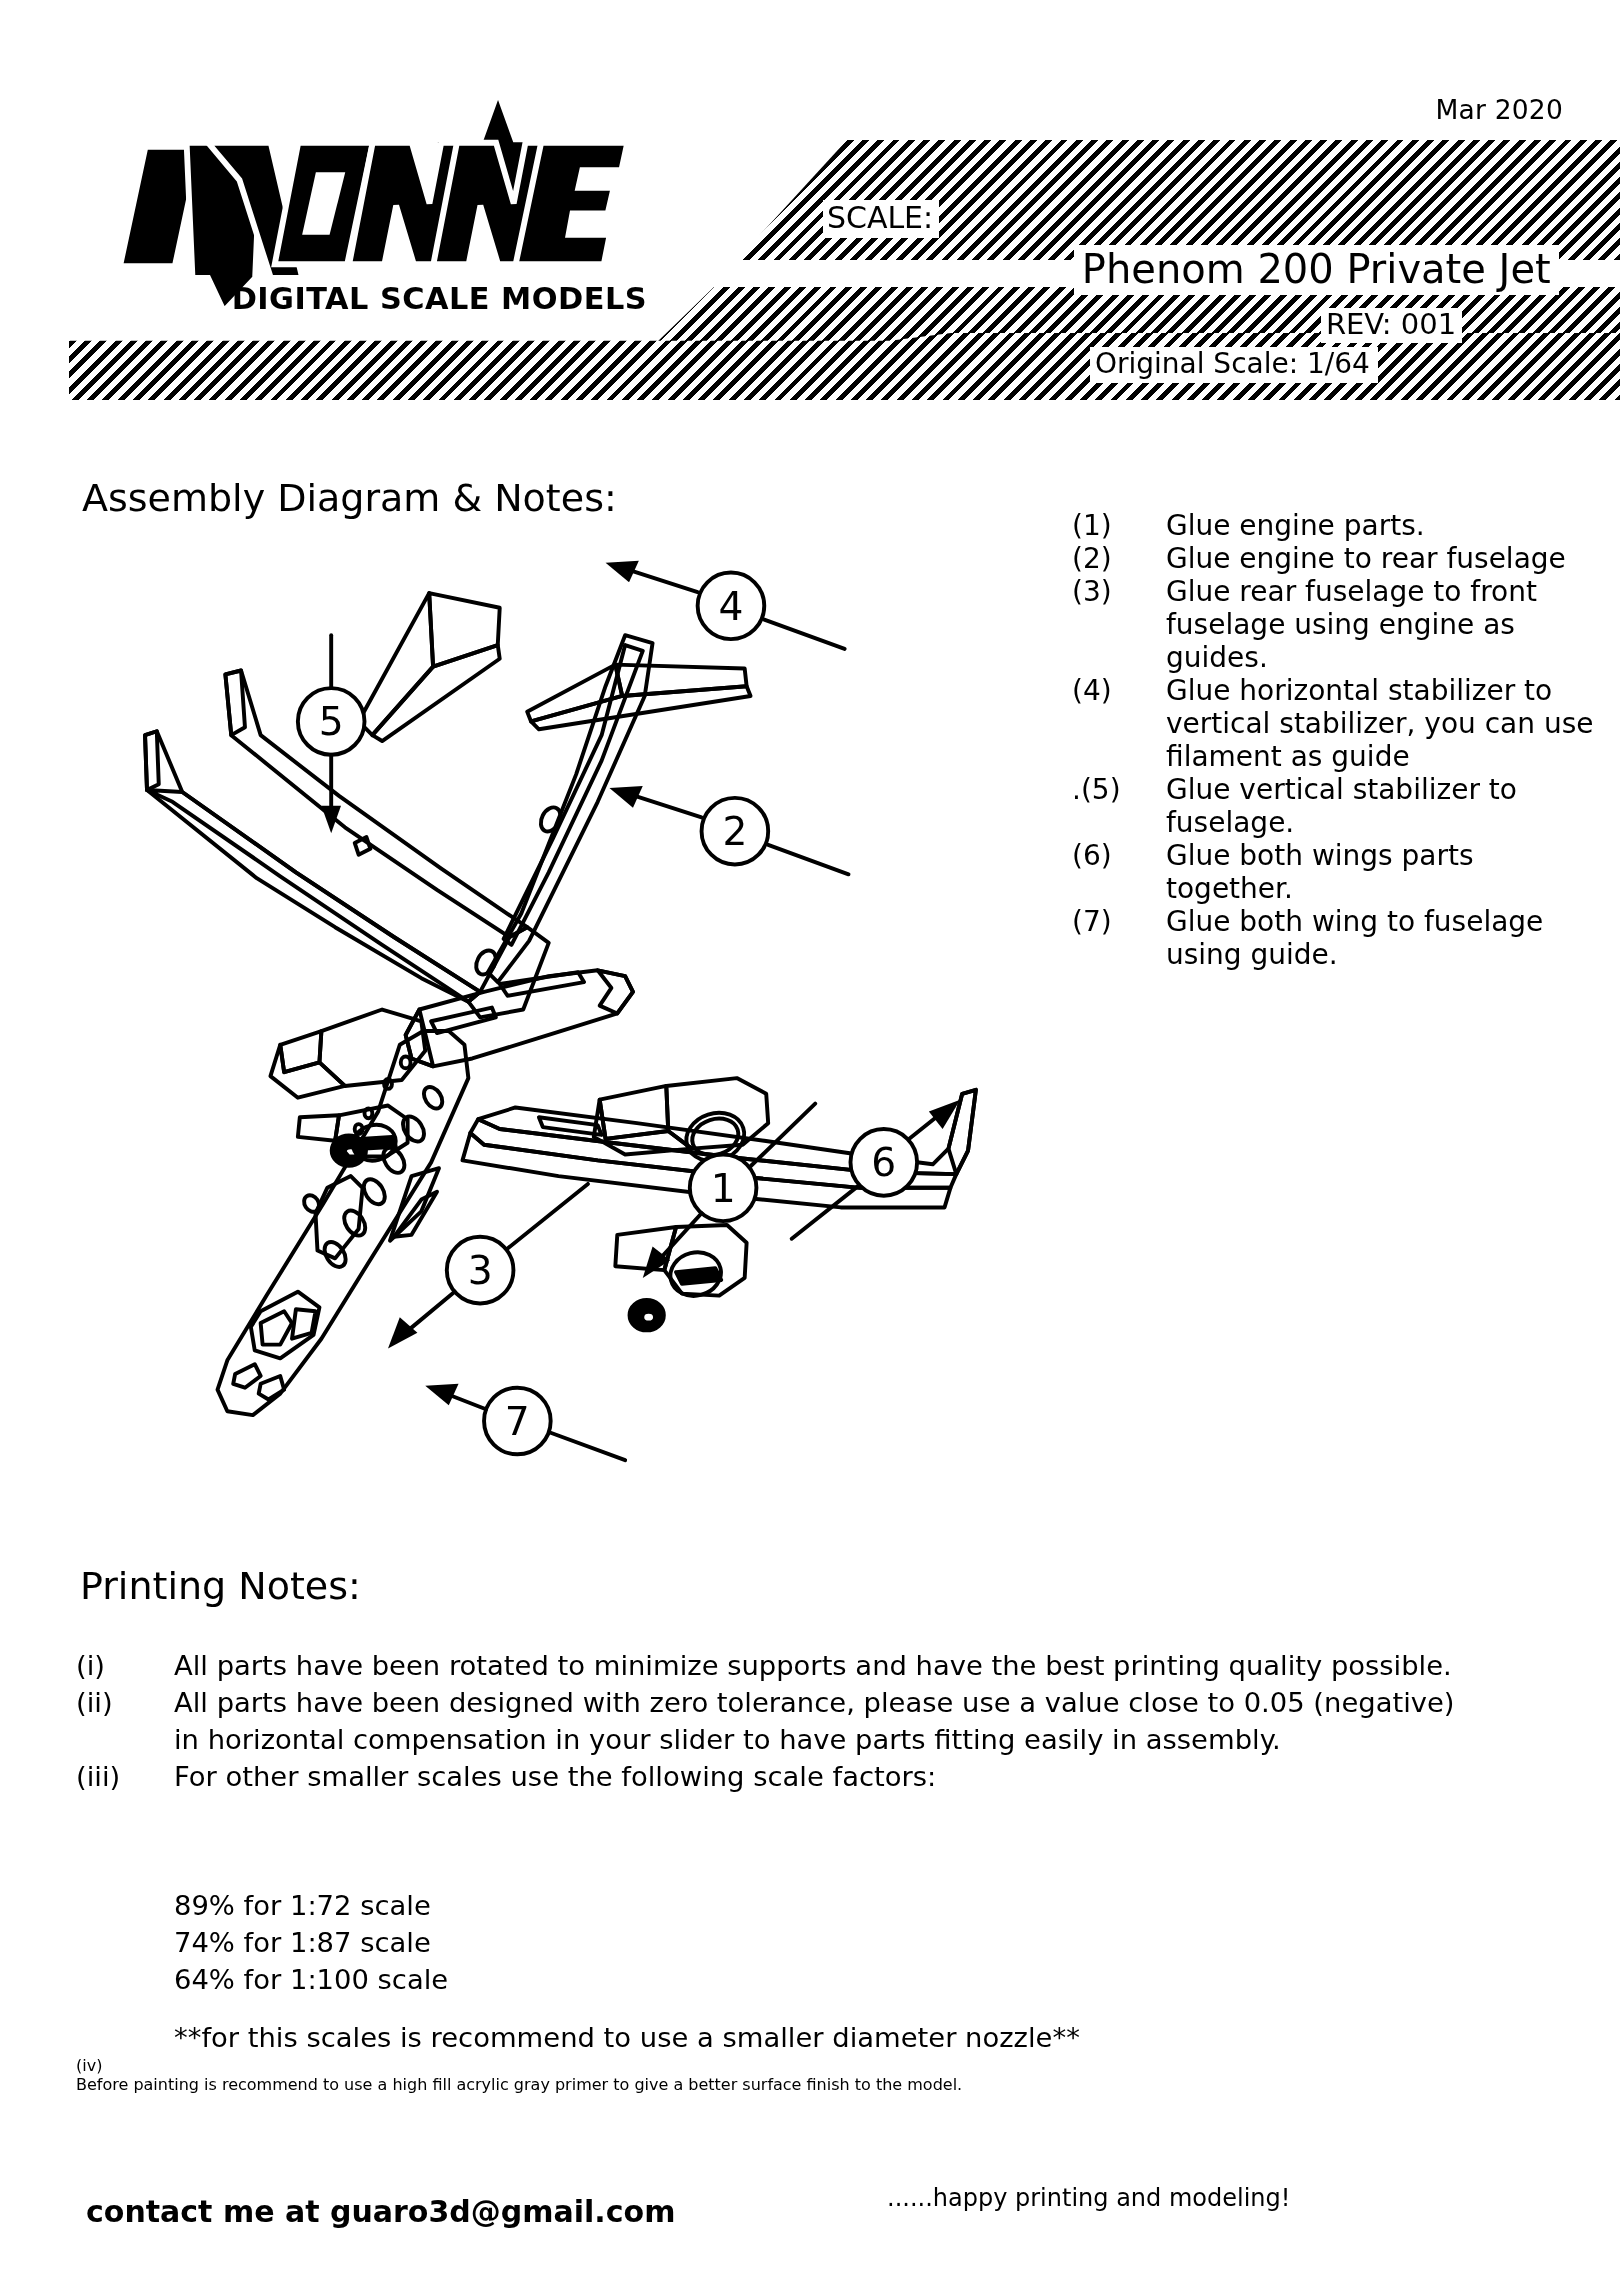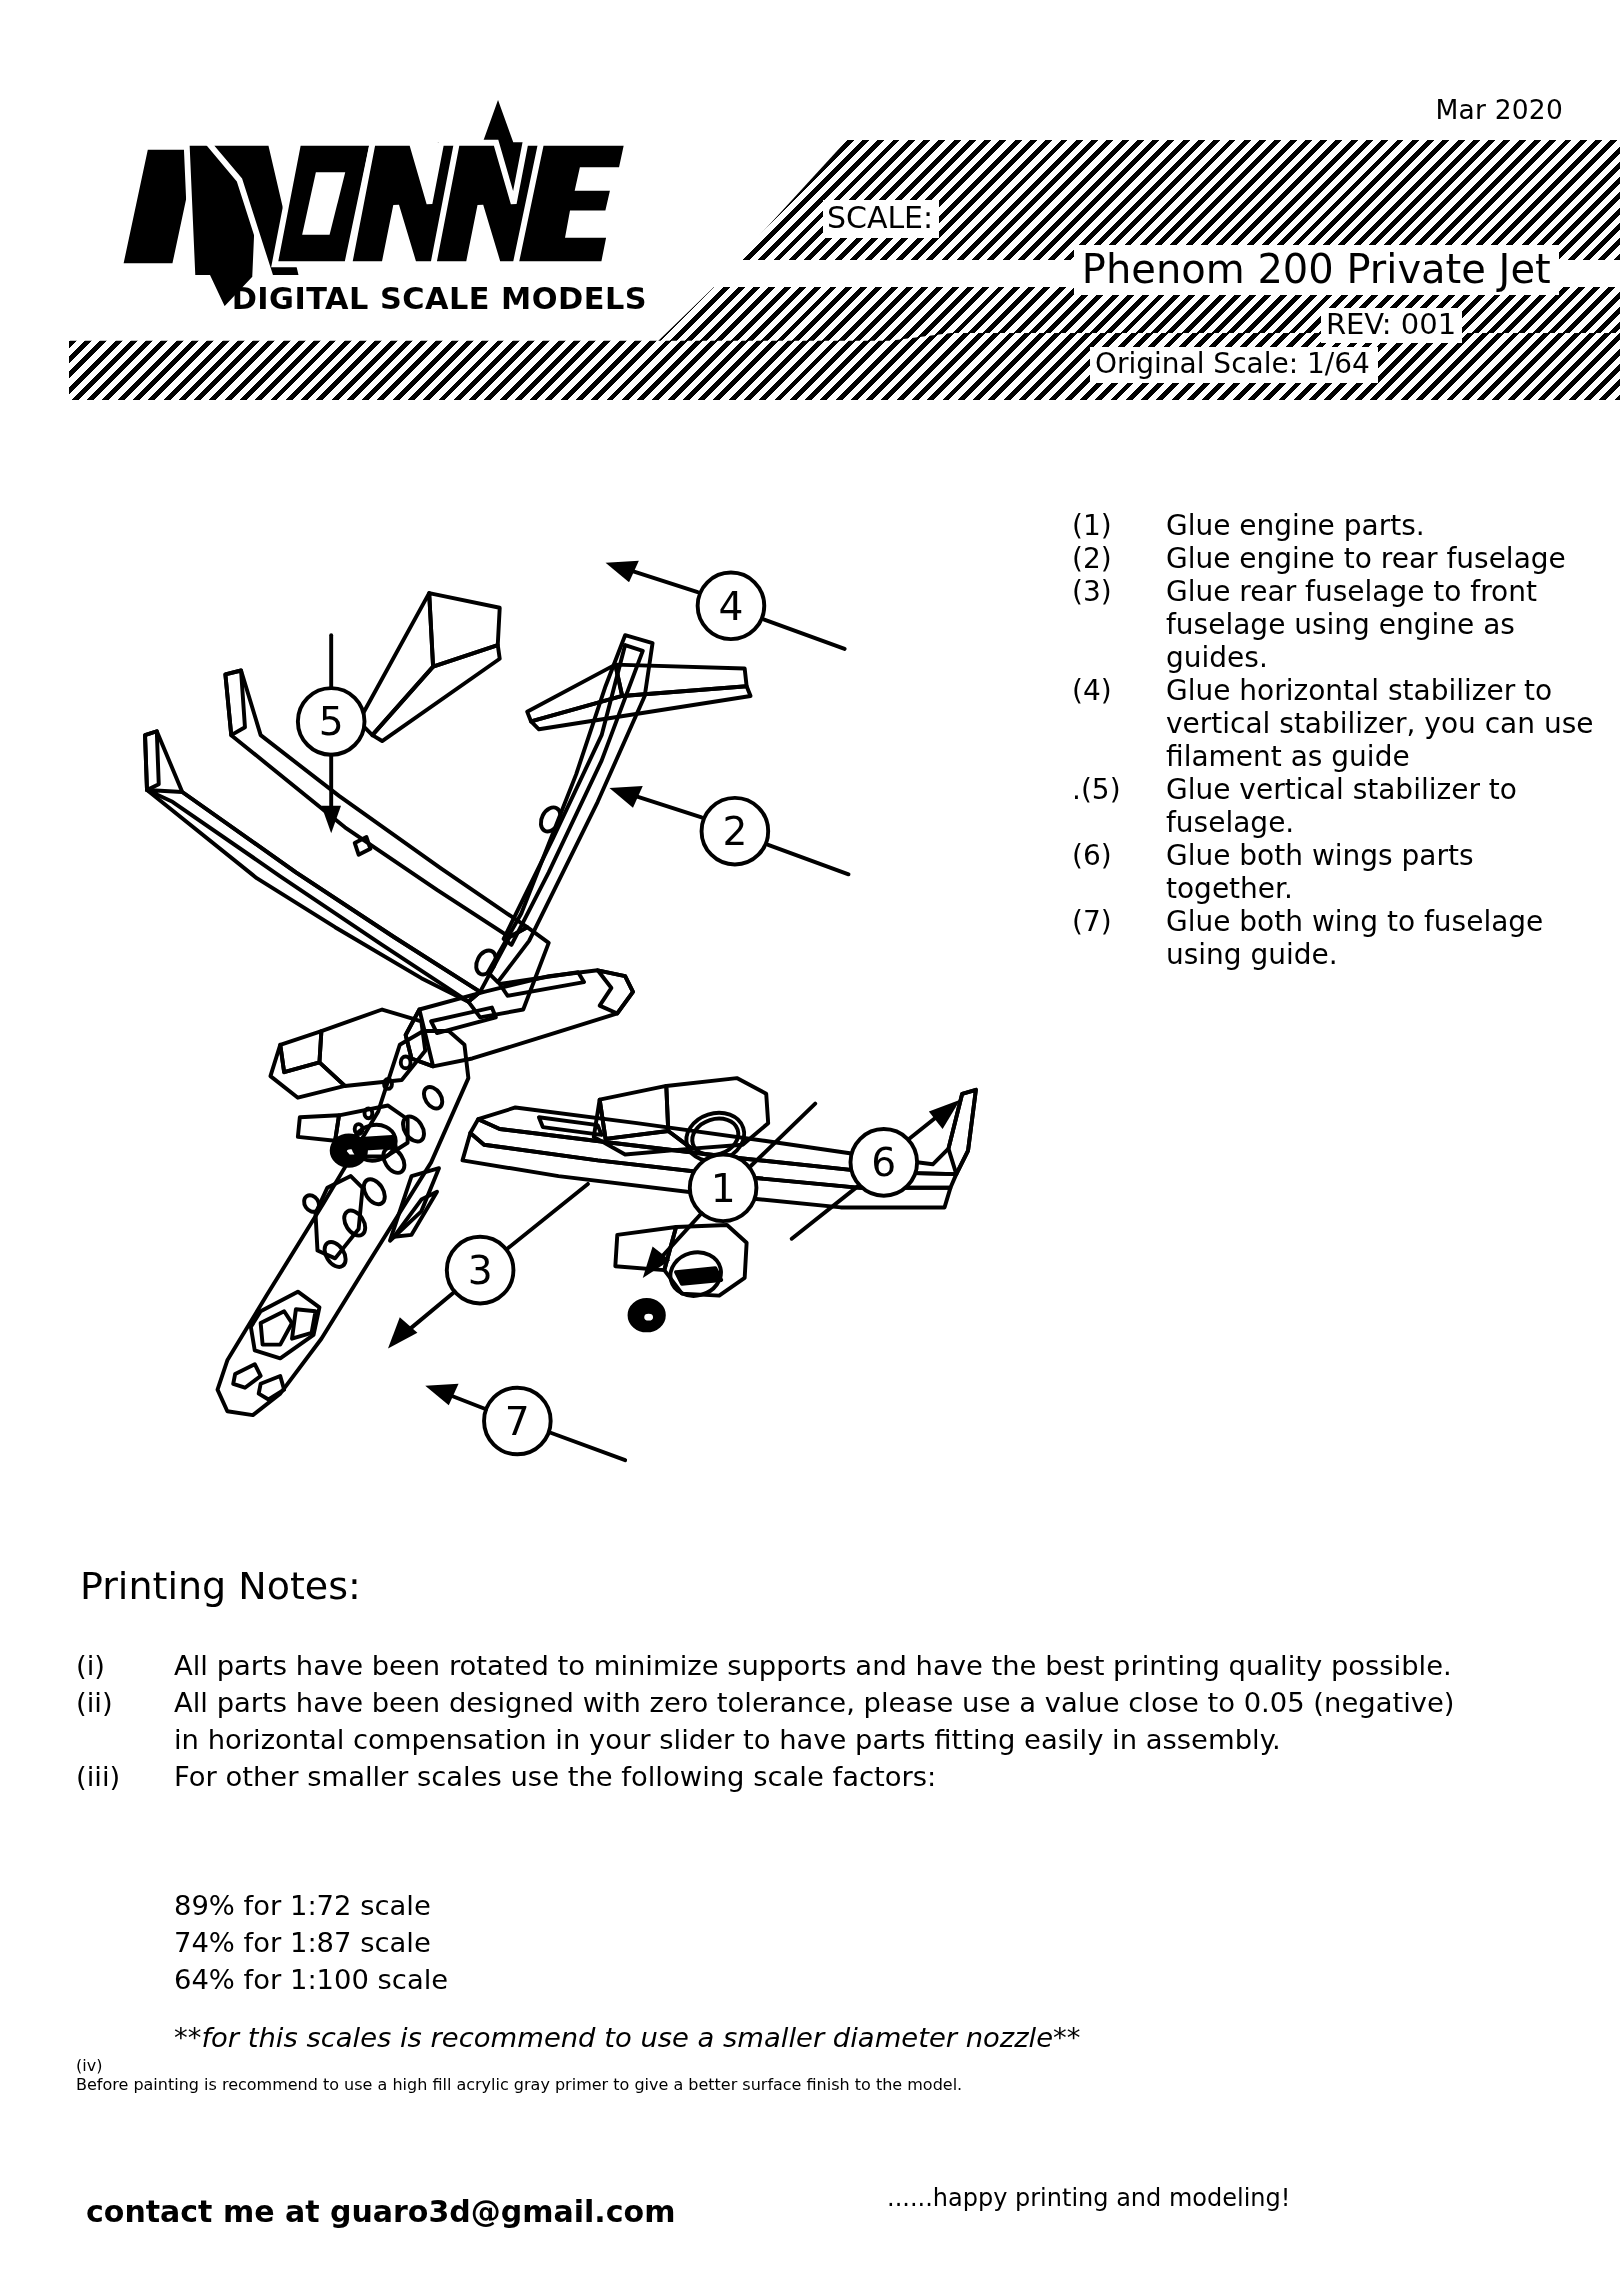--- a/index.html
+++ b/index.html
@@ -183,21 +183,20 @@
     font-size: 27.4px;
     line-height: 37px;
   }
   #nozzle-note {
     position: absolute;
     left: 174px;
     top: 2019px;
     font-size: 27.4px;
     line-height: 37px;
     white-space: nowrap;
-    font-style: italic;
   }
   #note-iv {
     position: absolute;
     left: 76px;
     top: 2056px;
     width: 1392px;
   }
 
   
   #footer-contact {
@@ -256,20 +255,21 @@
           <polygon points="358,58 398,58 416,120 428,58 466,58 440,182 400,182 382,122 370,182 334,182"></polygon>
 
           <polygon points="444,58 532,58 526,86 486,86 482,104 518,104 512,130 476,130 472,152 514,152 508,182 418,182"></polygon>
         </g>
 
         <text x="128" y="228" font-family="DejaVu Sans, sans-serif" font-size="31" font-weight="bold" fill="#000" letter-spacing="0.5">DIGITAL SCALE MODELS</text>
       </svg>
     </div>
   </div>
 
+  <div class="section-heading" id="assembly-heading">Assembly Diagram &amp; Notes:</div>
 
   <div id="assembly-notes">
     <div class="row">
       <div class="num">(1)</div>
       <div class="txt">Glue engine parts.</div>
     </div>
     <div class="row">
       <div class="num">(2)</div>
       <div class="txt">Glue engine to rear fuselage</div>
     </div>

